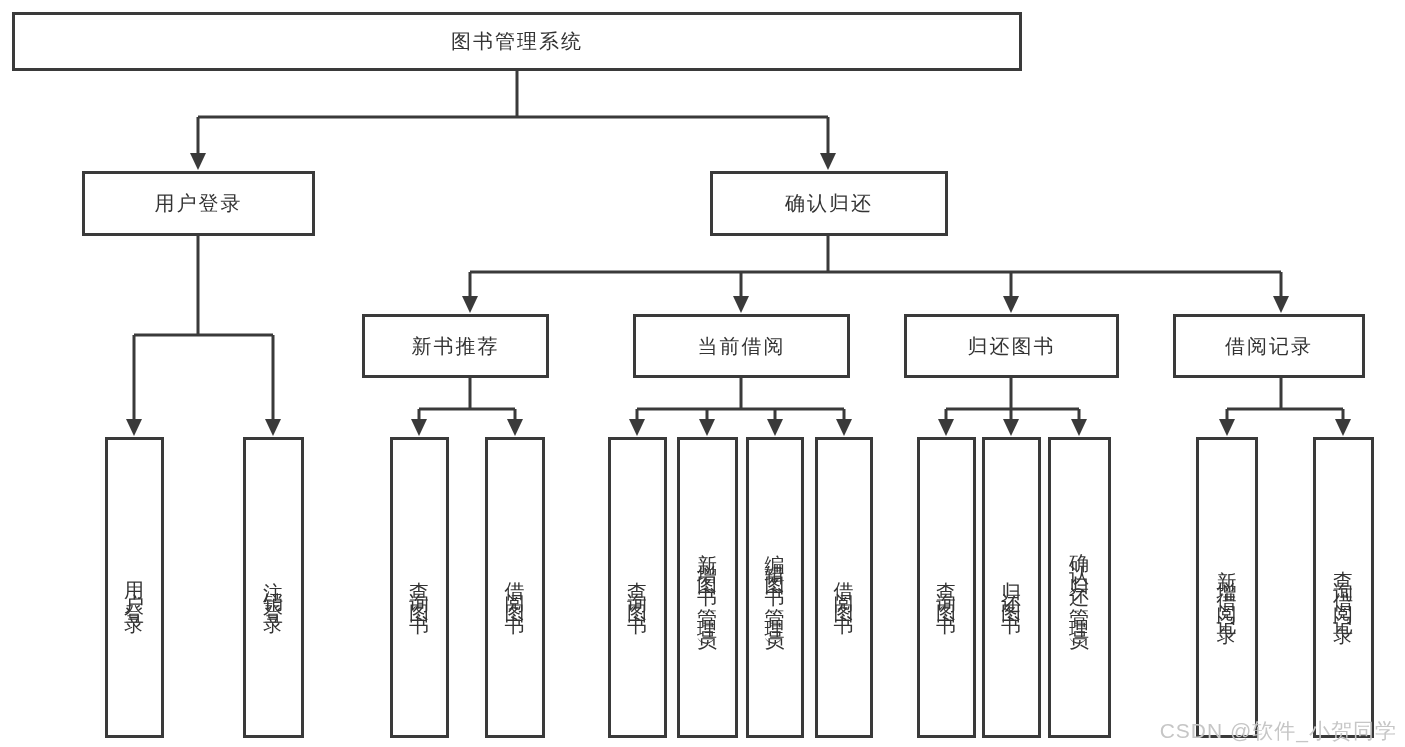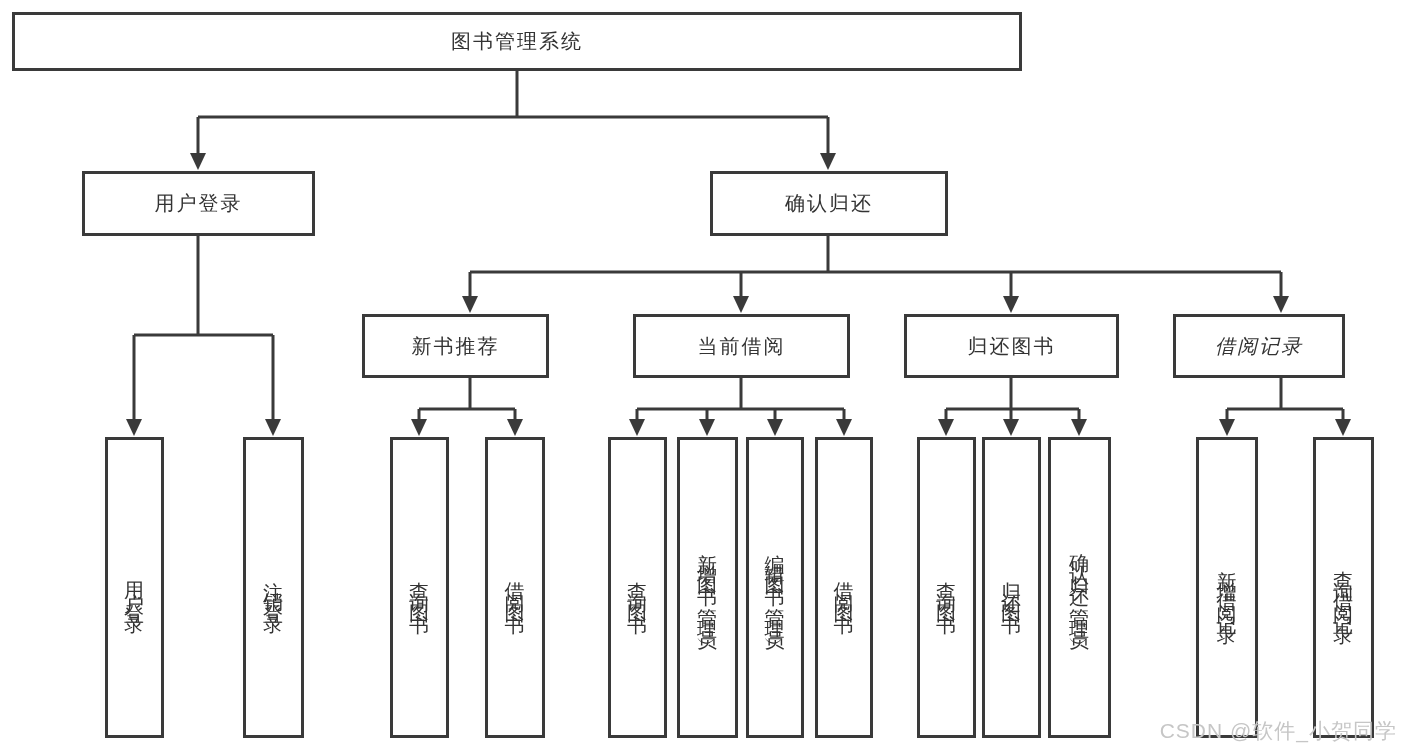--- a/index.html
+++ b/index.html
@@ -107,21 +107,21 @@
   </svg>
 
   <div class="node" style="left:12px;top:12px;width:1010px;height:59px;">图书管理系统</div>
 
   <div class="node" style="left:82px;top:171px;width:233px;height:65px;">用户登录</div>
   <div class="node" style="left:710px;top:171px;width:238px;height:65px;">确认归还</div>
 
   <div class="node" style="left:362px;top:314px;width:187px;height:64px;">新书推荐</div>
   <div class="node" style="left:633px;top:314px;width:217px;height:64px;">当前借阅</div>
   <div class="node" style="left:904px;top:314px;width:215px;height:64px;">归还图书</div>
-  <div class="node" style="left:1173px;top:314px;width:172px;height:64px;font-style:italic;">借阅记录</div>
+  <div class="node" style="left:1173px;top:314px;width:192px;height:64px;">借阅记录</div>
 
   <div class="vnode" style="left:105px;top:437px;width:59px;height:301px;">用户登录</div>
   <div class="vnode" style="left:243px;top:437px;width:61px;height:301px;">注销登录</div>
 
   <div class="vnode" style="left:390px;top:437px;width:59px;height:301px;">查询图书</div>
   <div class="vnode" style="left:485px;top:437px;width:60px;height:301px;">借阅图书</div>
 
   <div class="vnode" style="left:608px;top:437px;width:59px;height:301px;">查询图书</div>
   <div class="vnode" style="left:677px;top:437px;width:61px;height:301px;">新增图书（管理员）</div>
   <div class="vnode" style="left:746px;top:437px;width:58px;height:301px;">编辑图书（管理员）</div>

